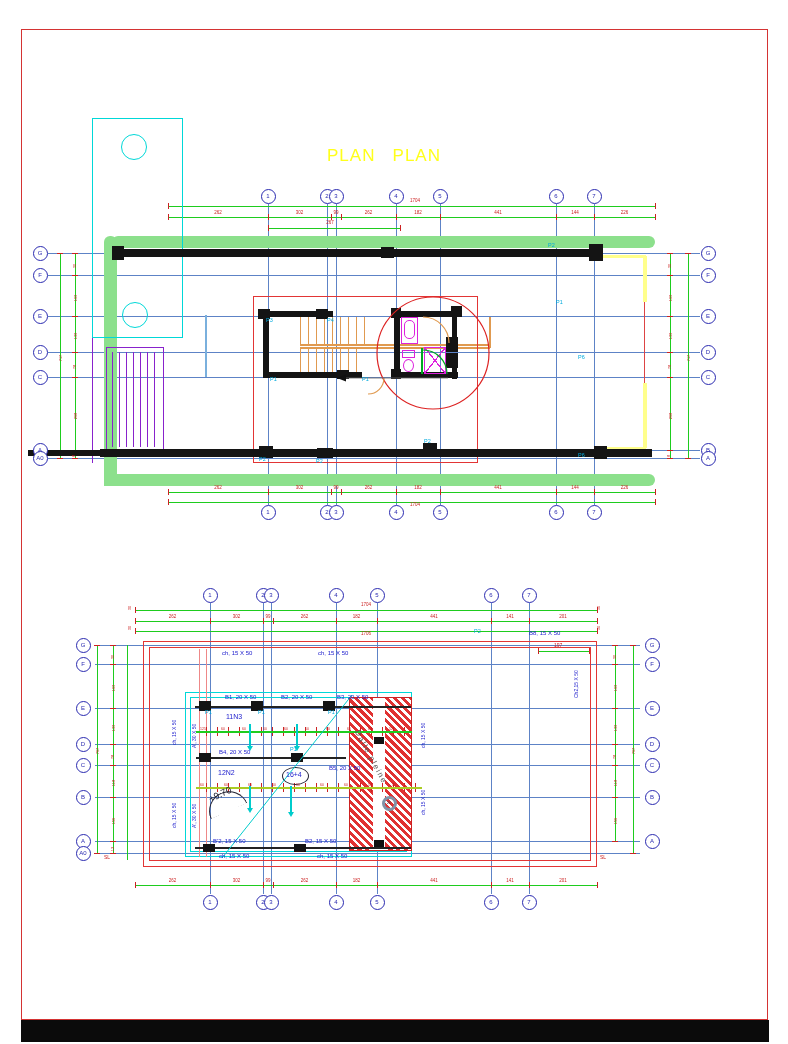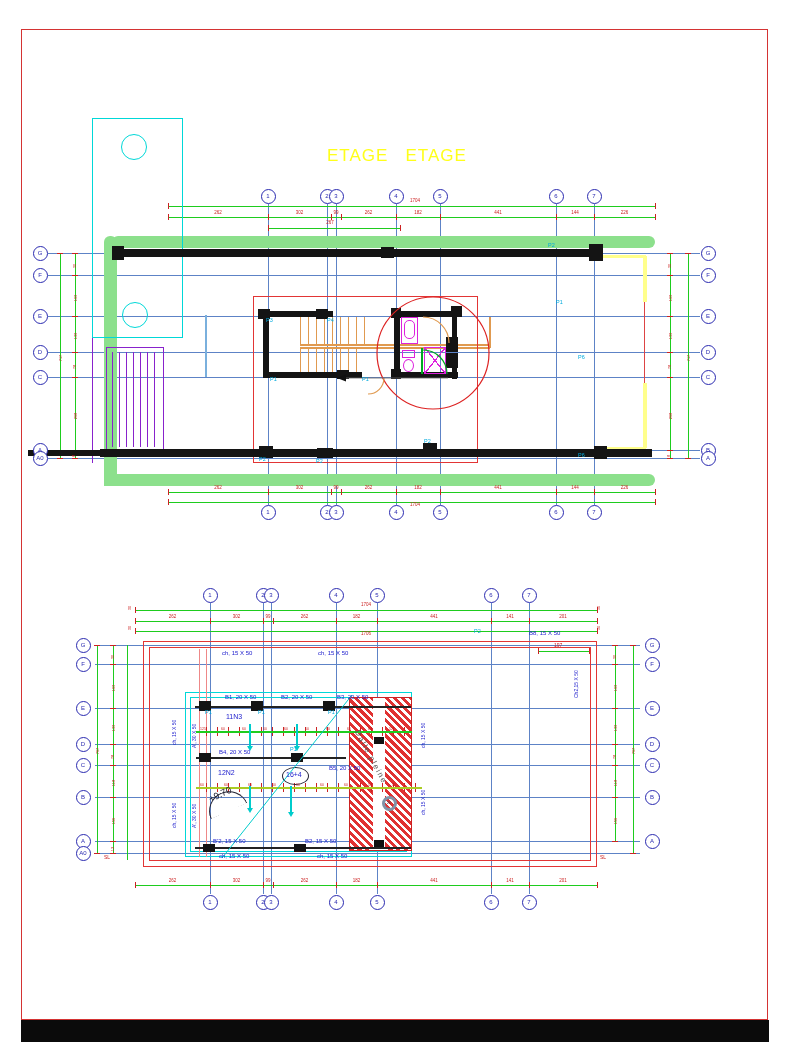--- a/index.html
+++ b/index.html
@@ -23,21 +23,21 @@
   svg{position:absolute;left:0;top:0;z-index:5;pointer-events:none}
 </style>
 </head>
 <body>
 
 <div id="drawing">
 
   <div class="abs" style="left:21px;top:29px;width:747px;height:991px;border:1.3px solid #d43333;z-index:1"></div>
   <div class="abs" style="left:21px;top:1020px;width:748px;height:22px;background:#0b0b0b;z-index:6"></div>
 
-  <div class="title" style="left:327px;top:146px;font-size:17px">ETAGE   ETAGE</div>
+  <div class="title" style="left:327px;top:146px;font-size:17px">PLAN   PLAN</div>
 
   <div class="abs" style="left:112px;top:236px;width:543px;height:12px;background:#8ce08c;border-radius:6px;z-index:2"></div>
   <div class="abs" style="left:104px;top:236px;width:13px;height:250px;background:#8ce08c;border-radius:6px 6px 0 0;z-index:2"></div>
   <div class="abs" style="left:104px;top:474px;width:551px;height:12px;background:#8ce08c;border-radius:6px;z-index:2"></div>
 
   <div class="abs" style="left:92px;top:118px;width:91px;height:220px;border:1.3px solid #00d8d8;z-index:2"></div>
   <div class="abs" style="left:121px;top:134px;width:26px;height:26px;border:1.3px solid #00d8d8;border-radius:50%;z-index:2"></div>
   <div class="abs" style="left:122px;top:302px;width:26px;height:26px;border:1.3px solid #00d8d8;border-radius:50%;z-index:2"></div>
 
   <div class="abs" style="left:106px;top:347px;width:58px;height:106px;border:1px solid #8822cc;z-index:2"></div>

